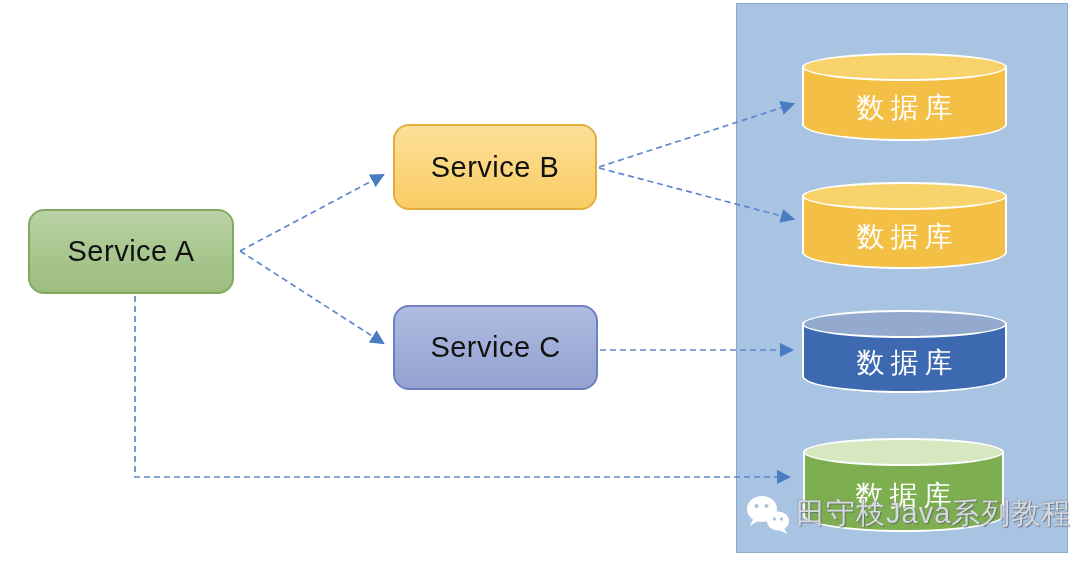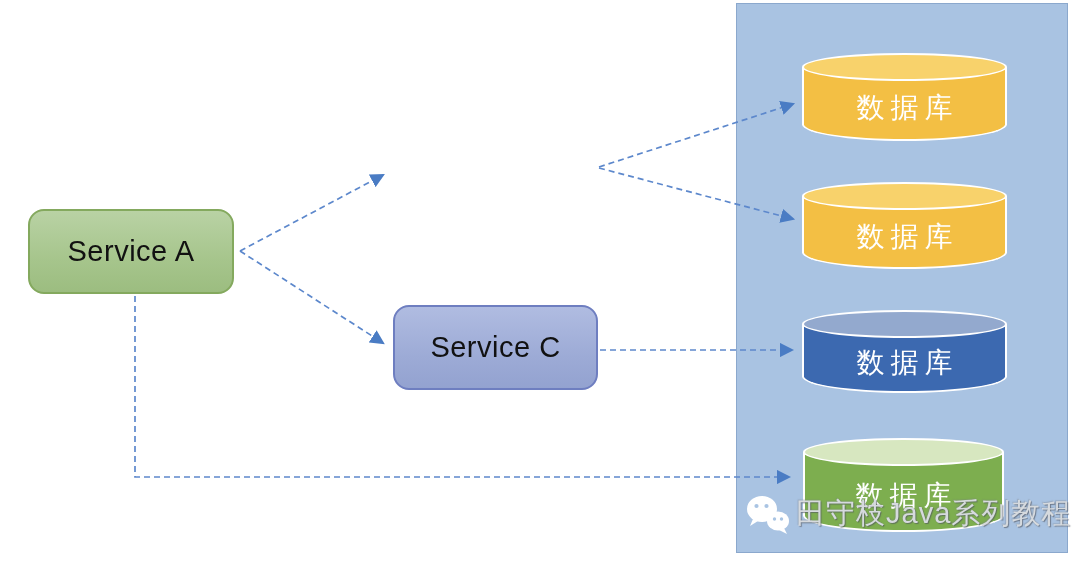--- a/index.html
+++ b/index.html
@@ -136,20 +136,23 @@
       <path d="M599,167 L793,104" marker-end="url(#ah)"></path>
       <path d="M599,168 L793,219" marker-end="url(#ah)"></path>
       <path d="M600,350 L792,350" marker-end="url(#ah)"></path>
       <path d="M135,296 L135,477 L789,477" marker-end="url(#ah)"></path>
     </g>
   </svg>
 
   <div class="service-box service-a">
     <span>Service A</span>
   </div>
+  <div class="service-box service-b">
+    <span>Service B</span>
+  </div>
   <div class="service-box service-c">
     <span>Service C</span>
   </div>
 
   <div class="cylinder db-yellow-1">
     <div class="cyl-top"></div>
     <div class="cyl-body">
       <span class="cyl-label">数据库</span>
     </div>
   </div>

